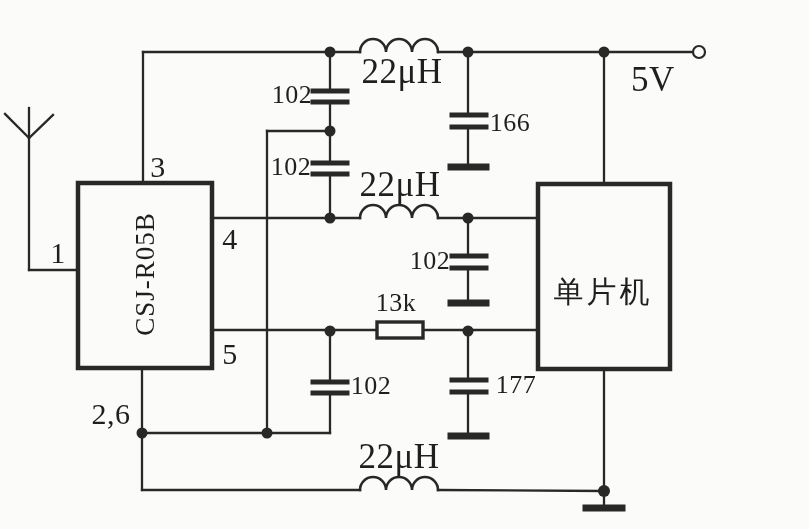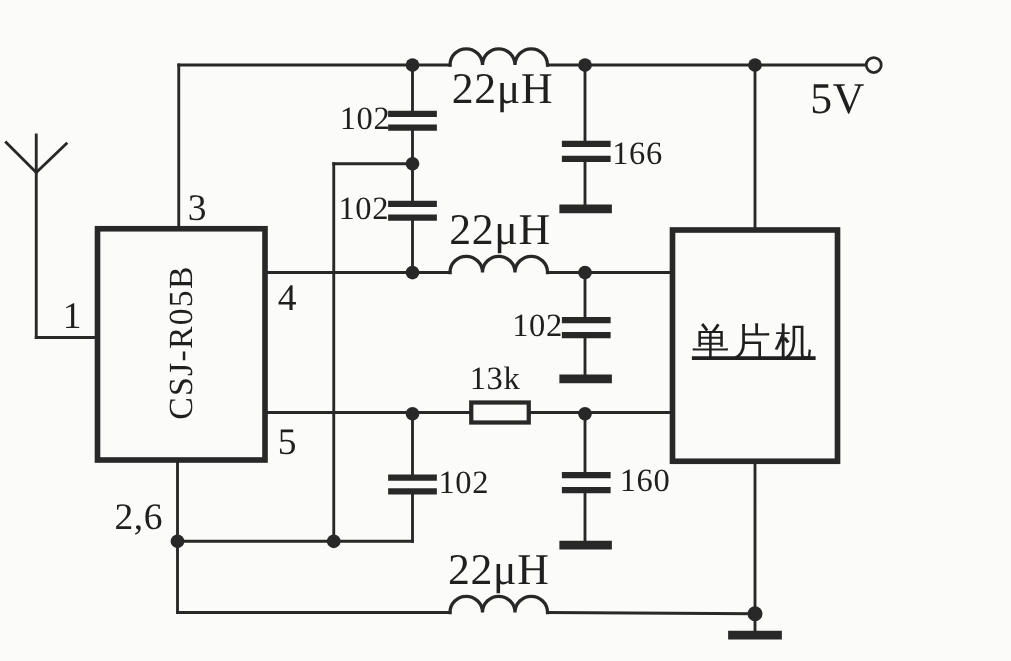--- a/index.html
+++ b/index.html
@@ -156,29 +156,29 @@
     </g>
   </svg>
 
   <div class="lbl pin" style="left:58px; top:253px;">1</div>
   <div class="lbl pin" style="left:158px; top:167px;">3</div>
   <div class="lbl pin" style="left:230px; top:239px;">4</div>
   <div class="lbl pin" style="left:230px; top:354px;">5</div>
   <div class="lbl pin" style="left:111px; top:394px;margin-top:20px;">2,6</div>
 
   <div class="lbl ic-left-label" style="left:145px; top:274px;">CSJ-R05B</div>
-  <div class="lbl ic-right-label" style="left:603px; top:274px;text-decoration:underline;">单片机</div>
+  <div class="lbl ic-right-label" style="left:603px; top:292px;">单片机</div>
 
   <div class="lbl" style="left:402px; top:71px;">22μH</div>
   <div class="lbl" style="left:400px; top:184px;">22μH</div>
   <div class="lbl" style="left:399px; top:456px;">22μH</div>
 
   <div class="lbl small" style="left:292px; top:95px;">102</div>
   <div class="lbl small" style="left:291px; top:167px;">102</div>
   <div class="lbl small" style="left:510px; top:123px;">166</div>
   <div class="lbl small" style="left:430px; top:261px;">102</div>
   <div class="lbl small" style="left:371px; top:386px;">102</div>
-  <div class="lbl small" style="left:516px; top:385px;">160</div>
+  <div class="lbl small" style="left:516px; top:385px;">177</div>
 
   <div class="lbl small" style="left:396px; top:303px;">13k</div>
-  <div class="lbl" style="left:670px; top:79px;">5V</div>
+  <div class="lbl" style="left:653px; top:79px;">5V</div>
 
 </div>
 
 </body></html>

